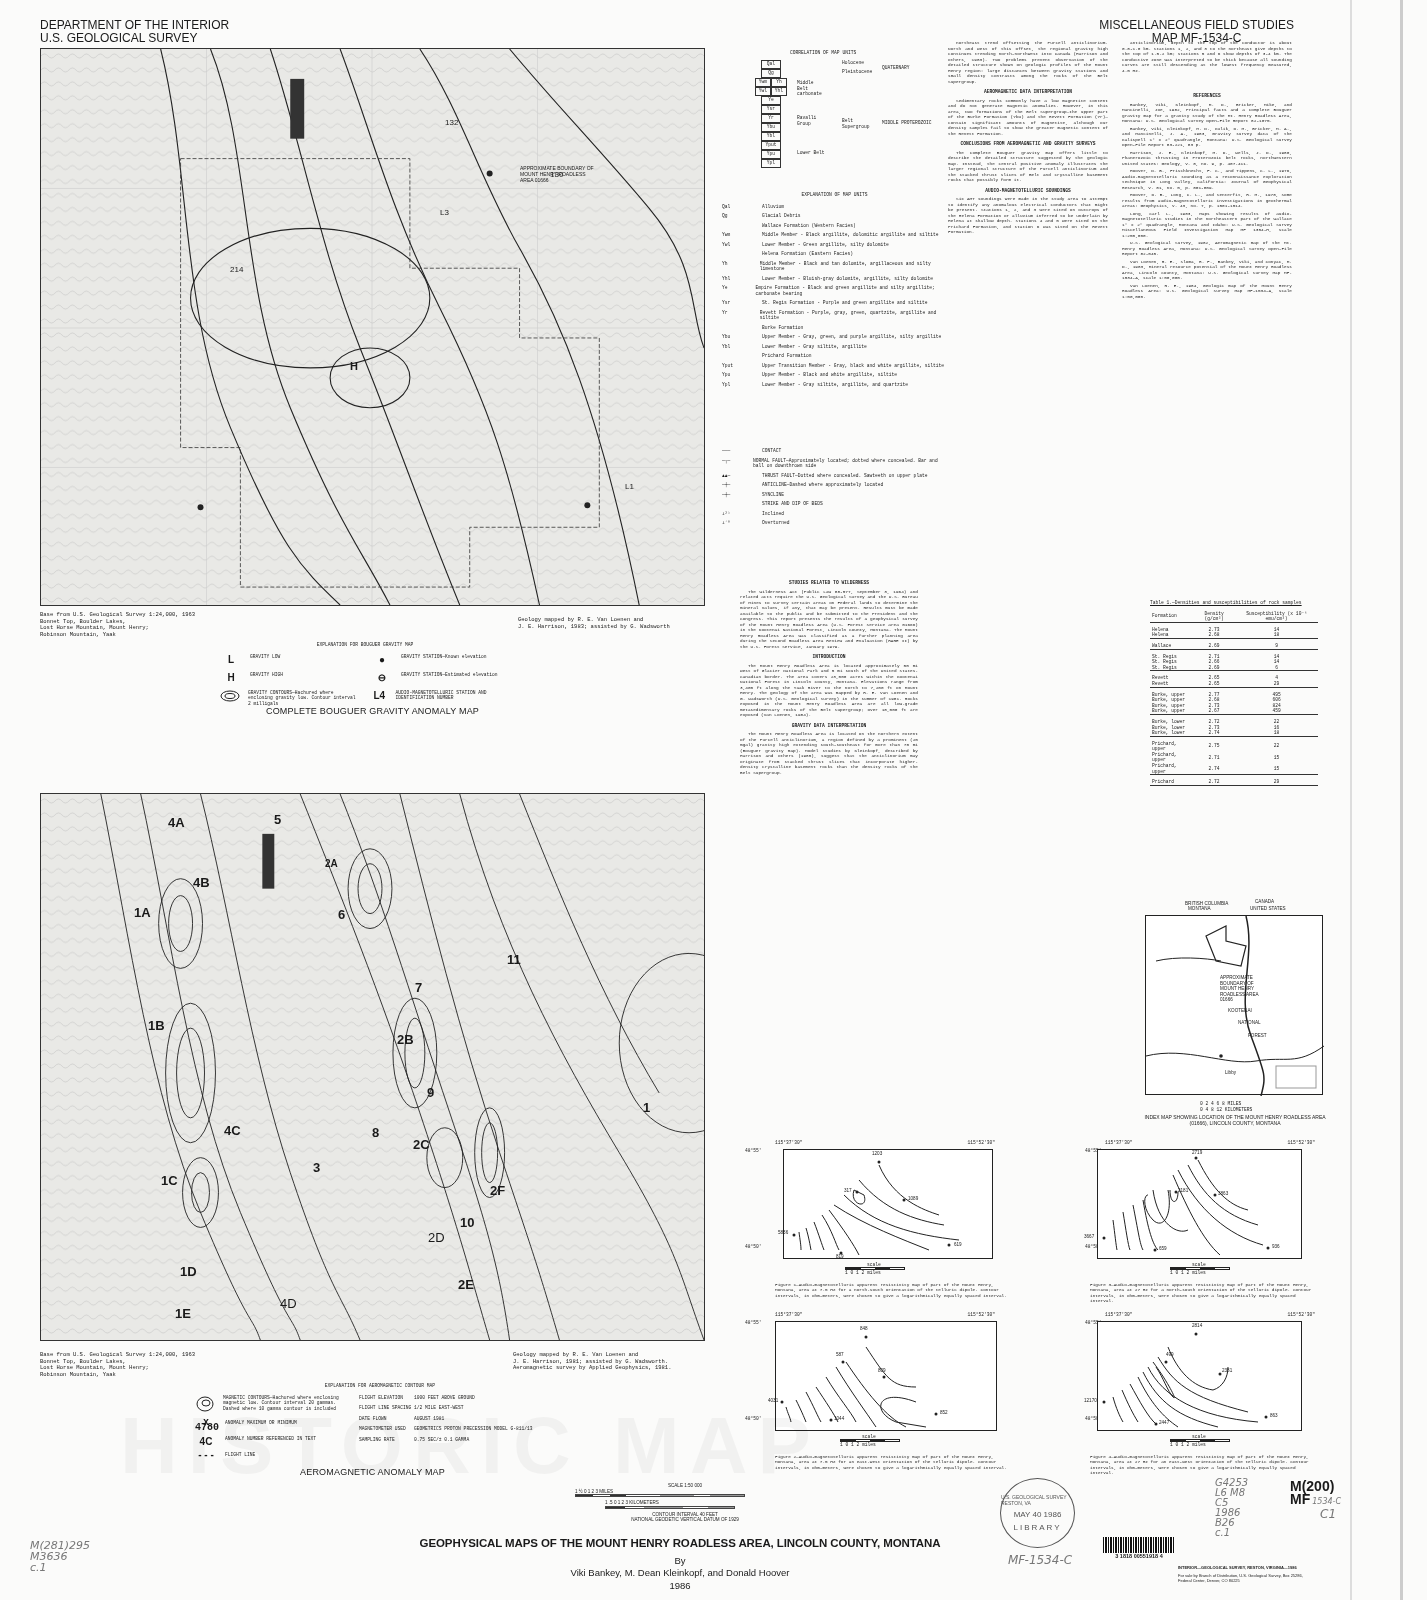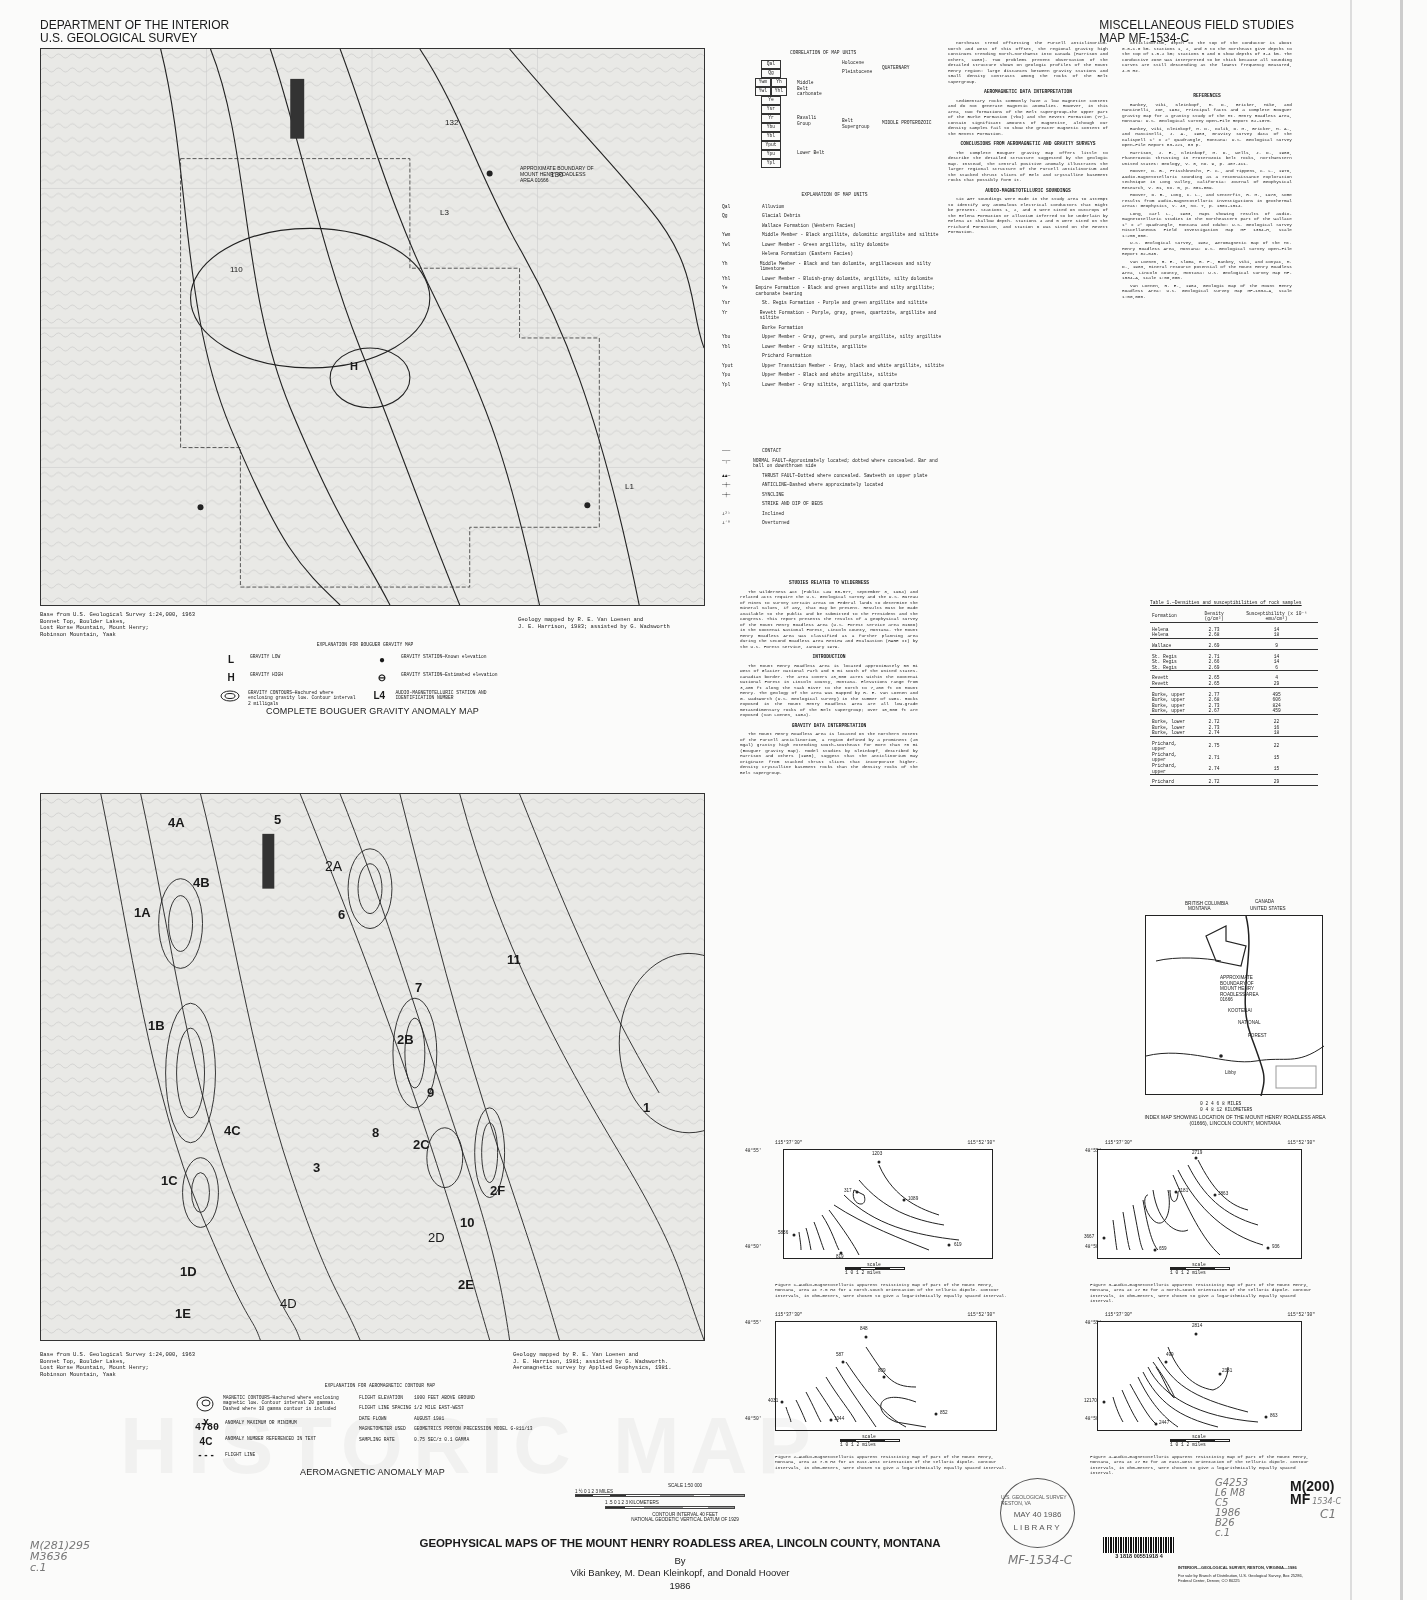--- a/index.html
+++ b/index.html
@@ -31,21 +31,21 @@
   .hand{font-family:"DejaVu Sans",sans-serif;color:#777;font-style:italic}
   .watermark{font-size:80px;font-weight:bold;color:rgba(0,0,0,.04);letter-spacing:10px}
 </style>
 </head>
 <body>
 
 <div class="abs hdr" style="left:40px;top:19px">
   <div>DEPARTMENT OF THE INTERIOR</div>
   <div>U.S. GEOLOGICAL SURVEY</div>
 </div>
-<div class="abs hdr" style="right:133px;top:19px;text-align:left">
+<div class="abs hdr" style="right:133px;top:19px;text-align:center">
   <div>MISCELLANEOUS FIELD STUDIES</div>
   <div>MAP MF-1534-C</div>
 </div>
 
 <div class="abs map" style="left:40px;top:48px;width:665px;height:558px">
   <svg viewBox="0 0 665 558" preserveAspectRatio="none">
     <defs>
       <pattern id="topo" width="14" height="14" patternUnits="userSpaceOnUse">
         <path d="M0 7 Q3.5 3 7 7 T14 7" stroke="#bbb" stroke-width="0.5" fill="none"></path>
       </pattern>
@@ -75,21 +75,21 @@
     <rect x="250" y="30" width="14" height="60" fill="#333"></rect>
     <g fill="#222">
       <circle cx="450" cy="125" r="3"></circle>
         <circle cx="548" cy="458" r="3"></circle>
         <circle cx="160" cy="460" r="3"></circle>
     </g>
   </svg>
 </div>
 <div class="abs" style="left:445px;top:118px;font-size:8px">132</div>
 <div class="abs" style="left:550px;top:170px;font-size:8px">130</div>
-<div class="abs" style="left:230px;top:265px;font-size:8px">110</div>
+<div class="abs" style="left:230px;top:265px;font-size:8px">214</div>
 <div class="abs" style="left:350px;top:360px;font-size:11px;font-weight:bold">H</div>
 <div class="abs" style="left:625px;top:482px;font-size:8px">L1</div>
 <div class="abs" style="left:440px;top:208px;font-size:8px">L3</div>
 <div class="abs" style="left:520px;top:165px;width:80px;font-size:5px;line-height:6px">APPROXIMATE BOUNDARY OF MOUNT HENRY ROADLESS AREA 01666</div>
 
 <div class="abs small mono" style="left:40px;top:612px;width:230px">
   <div>Base from U.S. Geological Survey 1:24,000, 1963</div>
   <div>Bonnet Top, Boulder Lakes,</div>
   <div>Lost Horse Mountain, Mount Henry;</div>
   <div>Robinson Mountain, Yaak</div>
@@ -158,21 +158,21 @@
         <ellipse cx="160" cy="400" rx="9" ry="20"></ellipse>
       <ellipse cx="405" cy="365" rx="18" ry="30"></ellipse>
       <ellipse cx="650" cy="250" rx="70" ry="90"></ellipse>
     </g>
     <rect x="222" y="40" width="12" height="55" fill="#333"></rect>
   </svg>
 </div>
 
 <div class="abs" style="left:168px;top:815px;font-size:13px;font-weight:bold">4A</div>
 <div class="abs" style="left:274px;top:812px;font-size:13px;font-weight:bold">5</div>
-<div class="abs" style="left:325px;top:858px;font-size:14px;font-weight:normal">2A</div>
+<div class="abs" style="left:325px;top:858px;font-size:10px;font-weight:bold">2A</div>
 <div class="abs" style="left:193px;top:875px;font-size:13px;font-weight:bold">4B</div>
 <div class="abs" style="left:134px;top:905px;font-size:13px;font-weight:bold">1A</div>
 <div class="abs" style="left:338px;top:907px;font-size:13px;font-weight:bold">6</div>
 <div class="abs" style="left:507px;top:952px;font-size:13px;font-weight:bold">11</div>
 <div class="abs" style="left:415px;top:980px;font-size:13px;font-weight:bold">7</div>
 <div class="abs" style="left:148px;top:1018px;font-size:13px;font-weight:bold">1B</div>
 <div class="abs" style="left:397px;top:1032px;font-size:13px;font-weight:bold">2B</div>
 <div class="abs" style="left:643px;top:1100px;font-size:13px;font-weight:bold">1</div>
 <div class="abs" style="left:427px;top:1085px;font-size:13px;font-weight:bold">9</div>
 <div class="abs" style="left:372px;top:1125px;font-size:13px;font-weight:bold">8</div>

